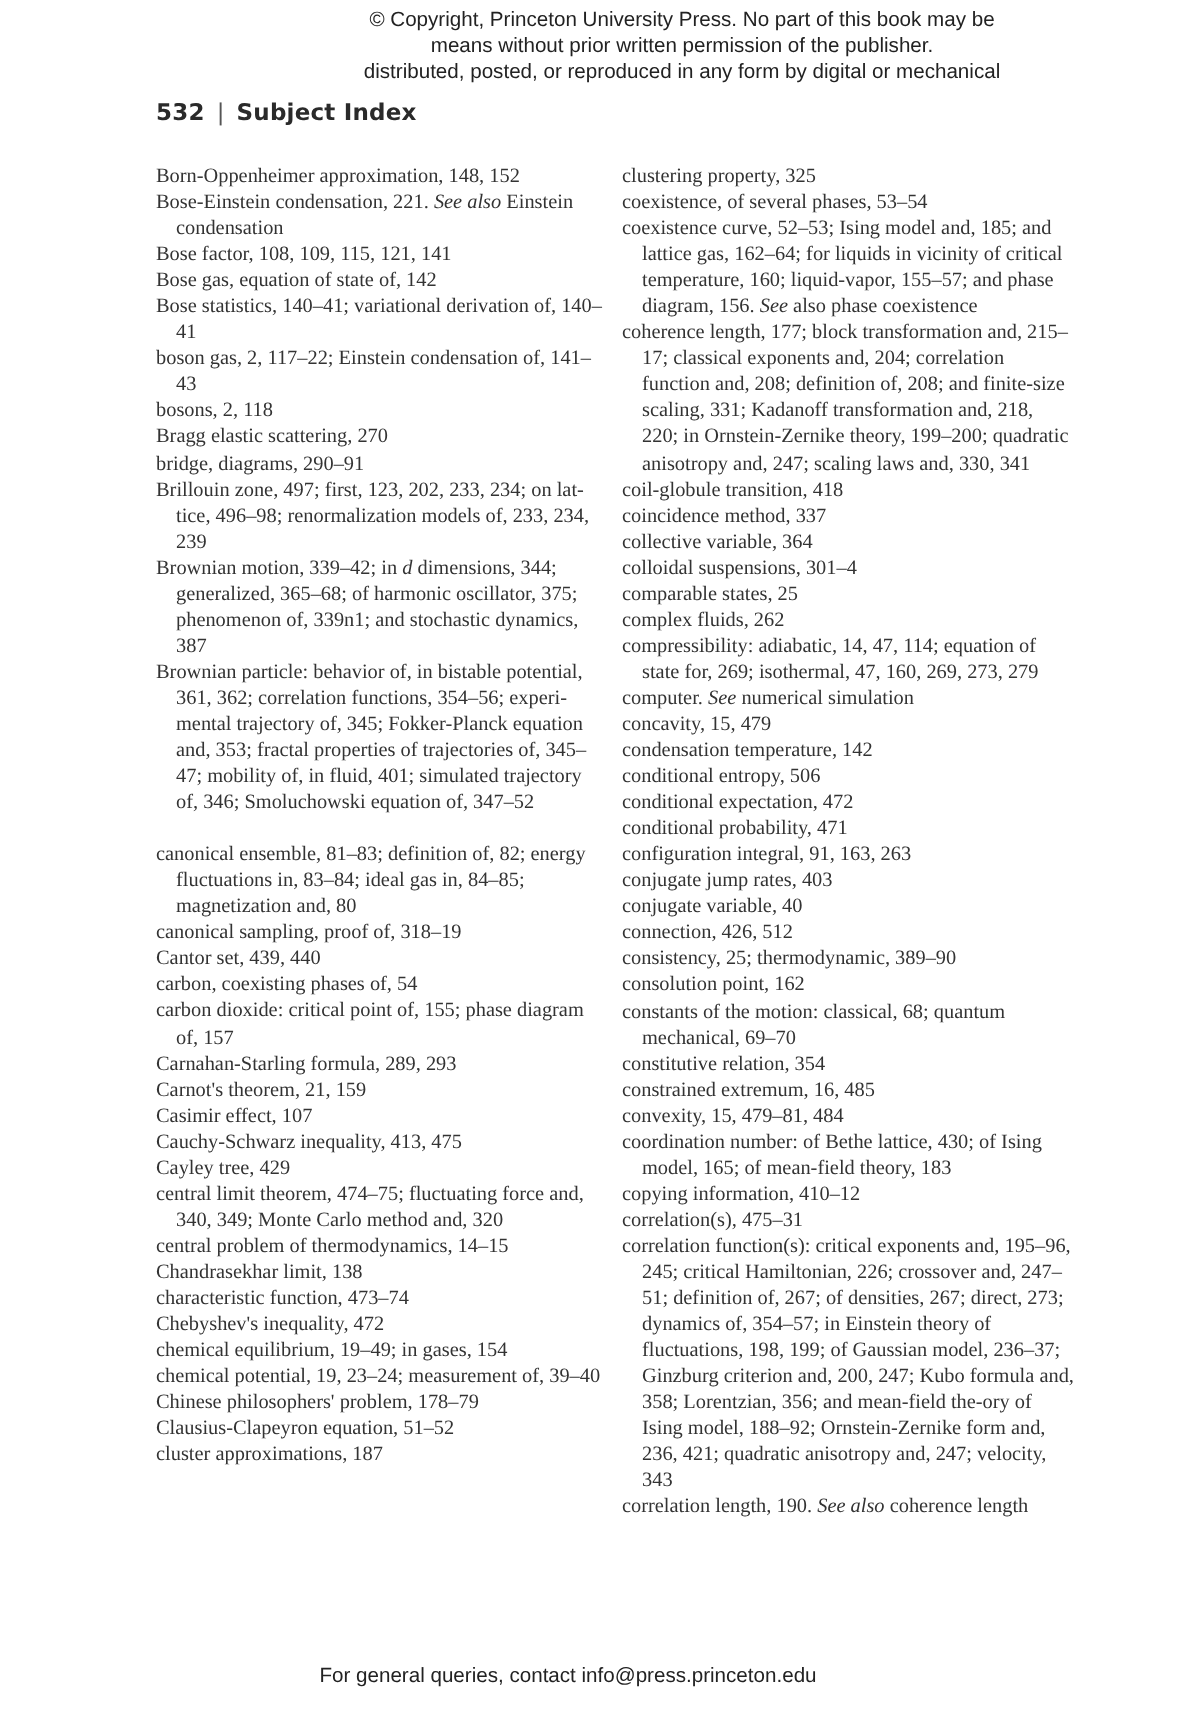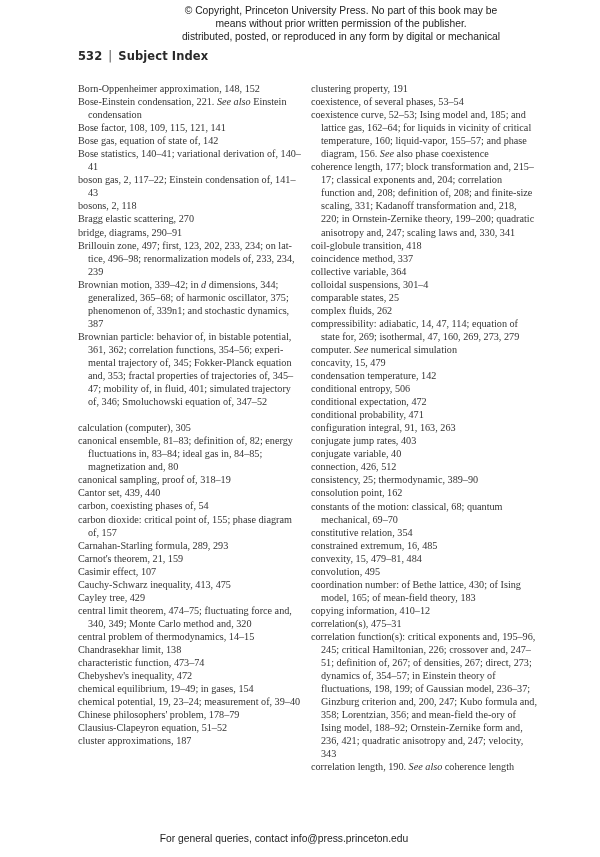--- a/index.html
+++ b/index.html
@@ -53,21 +53,20 @@
     <p class="entry"><span>Bose gas, equation of state of, 142</span></p>
     <p class="entry"><span>Bose statistics, 140–41; variational derivation of, 140–41</span></p>
     <p class="entry"><span>boson gas, 2, 117–22; Einstein condensation of, 141–43</span></p>
     <p class="entry"><span>bosons, 2, 118</span></p>
     <p class="entry"><span>Bragg elastic scattering, 270</span></p>
     <p class="entry"><span>bridge, diagrams, 290–91</span></p>
     <p class="entry"><span>Brillouin zone, 497; first, 123, 202, 233, 234; on lat-tice, 496–98; renormalization models of, 233, 234, 239</span></p>
     <p class="entry"><span>Brownian motion, 339–42; in </span><span class="it">d</span><span> dimensions, 344; generalized, 365–68; of harmonic oscillator, 375; phenomenon of, 339n1; and stochastic dynamics, 387</span></p>
     <p class="entry"><span>Brownian particle: behavior of, in bistable potential, 361, 362; correlation functions, 354–56; experi-mental trajectory of, 345; Fokker-Planck equation and, 353; fractal properties of trajectories of, 345–47; mobility of, in fluid, 401; simulated trajectory of, 346; Smoluchowski equation of, 347–52</span></p>
     <div class="gap"></div>
-    <p class="entry"><span>calculation (computer), 305</span></p>
     <p class="entry"><span>canonical ensemble, 81–83; definition of, 82; energy fluctuations in, 83–84; ideal gas in, 84–85; magnetization and, 80</span></p>
     <p class="entry"><span>canonical sampling, proof of, 318–19</span></p>
     <p class="entry"><span>Cantor set, 439, 440</span></p>
     <p class="entry"><span>carbon, coexisting phases of, 54</span></p>
     <p class="entry"><span>carbon dioxide: critical point of, 155; phase diagram of, 157</span></p>
     <p class="entry"><span>Carnahan-Starling formula, 289, 293</span></p>
     <p class="entry"><span>Carnot's theorem, 21, 159</span></p>
     <p class="entry"><span>Casimir effect, 107</span></p>
     <p class="entry"><span>Cauchy-Schwarz inequality, 413, 475</span></p>
     <p class="entry"><span>Cayley tree, 429</span></p>
@@ -76,21 +75,21 @@
     <p class="entry"><span>Chandrasekhar limit, 138</span></p>
     <p class="entry"><span>characteristic function, 473–74</span></p>
     <p class="entry"><span>Chebyshev's inequality, 472</span></p>
     <p class="entry"><span>chemical equilibrium, 19–49; in gases, 154</span></p>
     <p class="entry"><span>chemical potential, 19, 23–24; measurement of, 39–40</span></p>
     <p class="entry"><span>Chinese philosophers' problem, 178–79</span></p>
     <p class="entry"><span>Clausius-Clapeyron equation, 51–52</span></p>
     <p class="entry"><span>cluster approximations, 187</span></p>
   </div>
 <div class="col right" id="col-right">
-    <p class="entry"><span>clustering property, 191</span></p>
+    <p class="entry"><span>clustering property, 325</span></p>
     <p class="entry"><span>coexistence, of several phases, 53–54</span></p>
     <p class="entry"><span>coexistence curve, 52–53; Ising model and, 185; and lattice gas, 162–64; for liquids in vicinity of critical temperature, 160; liquid-vapor, 155–57; and phase diagram, 156. </span><span class="it">See</span><span> also phase coexistence</span></p>
     <p class="entry"><span>coherence length, 177; block transformation and, 215–17; classical exponents and, 204; correlation function and, 208; definition of, 208; and finite-size scaling, 331; Kadanoff transformation and, 218, 220; in Ornstein-Zernike theory, 199–200; quadratic anisotropy and, 247; scaling laws and, 330, 341</span></p>
     <p class="entry"><span>coil-globule transition, 418</span></p>
     <p class="entry"><span>coincidence method, 337</span></p>
     <p class="entry"><span>collective variable, 364</span></p>
     <p class="entry"><span>colloidal suspensions, 301–4</span></p>
     <p class="entry"><span>comparable states, 25</span></p>
     <p class="entry"><span>complex fluids, 262</span></p>
     <p class="entry"><span>compressibility: adiabatic, 14, 47, 114; equation of state for, 269; isothermal, 47, 160, 269, 273, 279</span></p>
@@ -103,21 +102,20 @@
     <p class="entry"><span>configuration integral, 91, 163, 263</span></p>
     <p class="entry"><span>conjugate jump rates, 403</span></p>
     <p class="entry"><span>conjugate variable, 40</span></p>
     <p class="entry"><span>connection, 426, 512</span></p>
     <p class="entry"><span>consistency, 25; thermodynamic, 389–90</span></p>
     <p class="entry"><span>consolution point, 162</span></p>
     <p class="entry"><span>constants of the motion: classical, 68; quantum mechanical, 69–70</span></p>
     <p class="entry"><span>constitutive relation, 354</span></p>
     <p class="entry"><span>constrained extremum, 16, 485</span></p>
     <p class="entry"><span>convexity, 15, 479–81, 484</span></p>
-    <p class="entry"><span>convolution, 495</span></p>
     <p class="entry"><span>coordination number: of Bethe lattice, 430; of Ising model, 165; of mean-field theory, 183</span></p>
     <p class="entry"><span>copying information, 410–12</span></p>
     <p class="entry"><span>correlation(s), 475–31</span></p>
     <p class="entry"><span>correlation function(s): critical exponents and, 195–96, 245; critical Hamiltonian, 226; crossover and, 247–51; definition of, 267; of densities, 267; direct, 273; dynamics of, 354–57; in Einstein theory of fluctuations, 198, 199; of Gaussian model, 236–37; Ginzburg criterion and, 200, 247; Kubo formula and, 358; Lorentzian, 356; and mean-field the-ory of Ising model, 188–92; Ornstein-Zernike form and, 236, 421; quadratic anisotropy and, 247; velocity, 343</span></p>
     <p class="entry"><span>correlation length, 190. </span><span class="it">See also</span><span> coherence length</span></p>
   </div>
 
 <div class="footer">For general queries, contact info@press.princeton.edu</div>
 
 </body></html>

